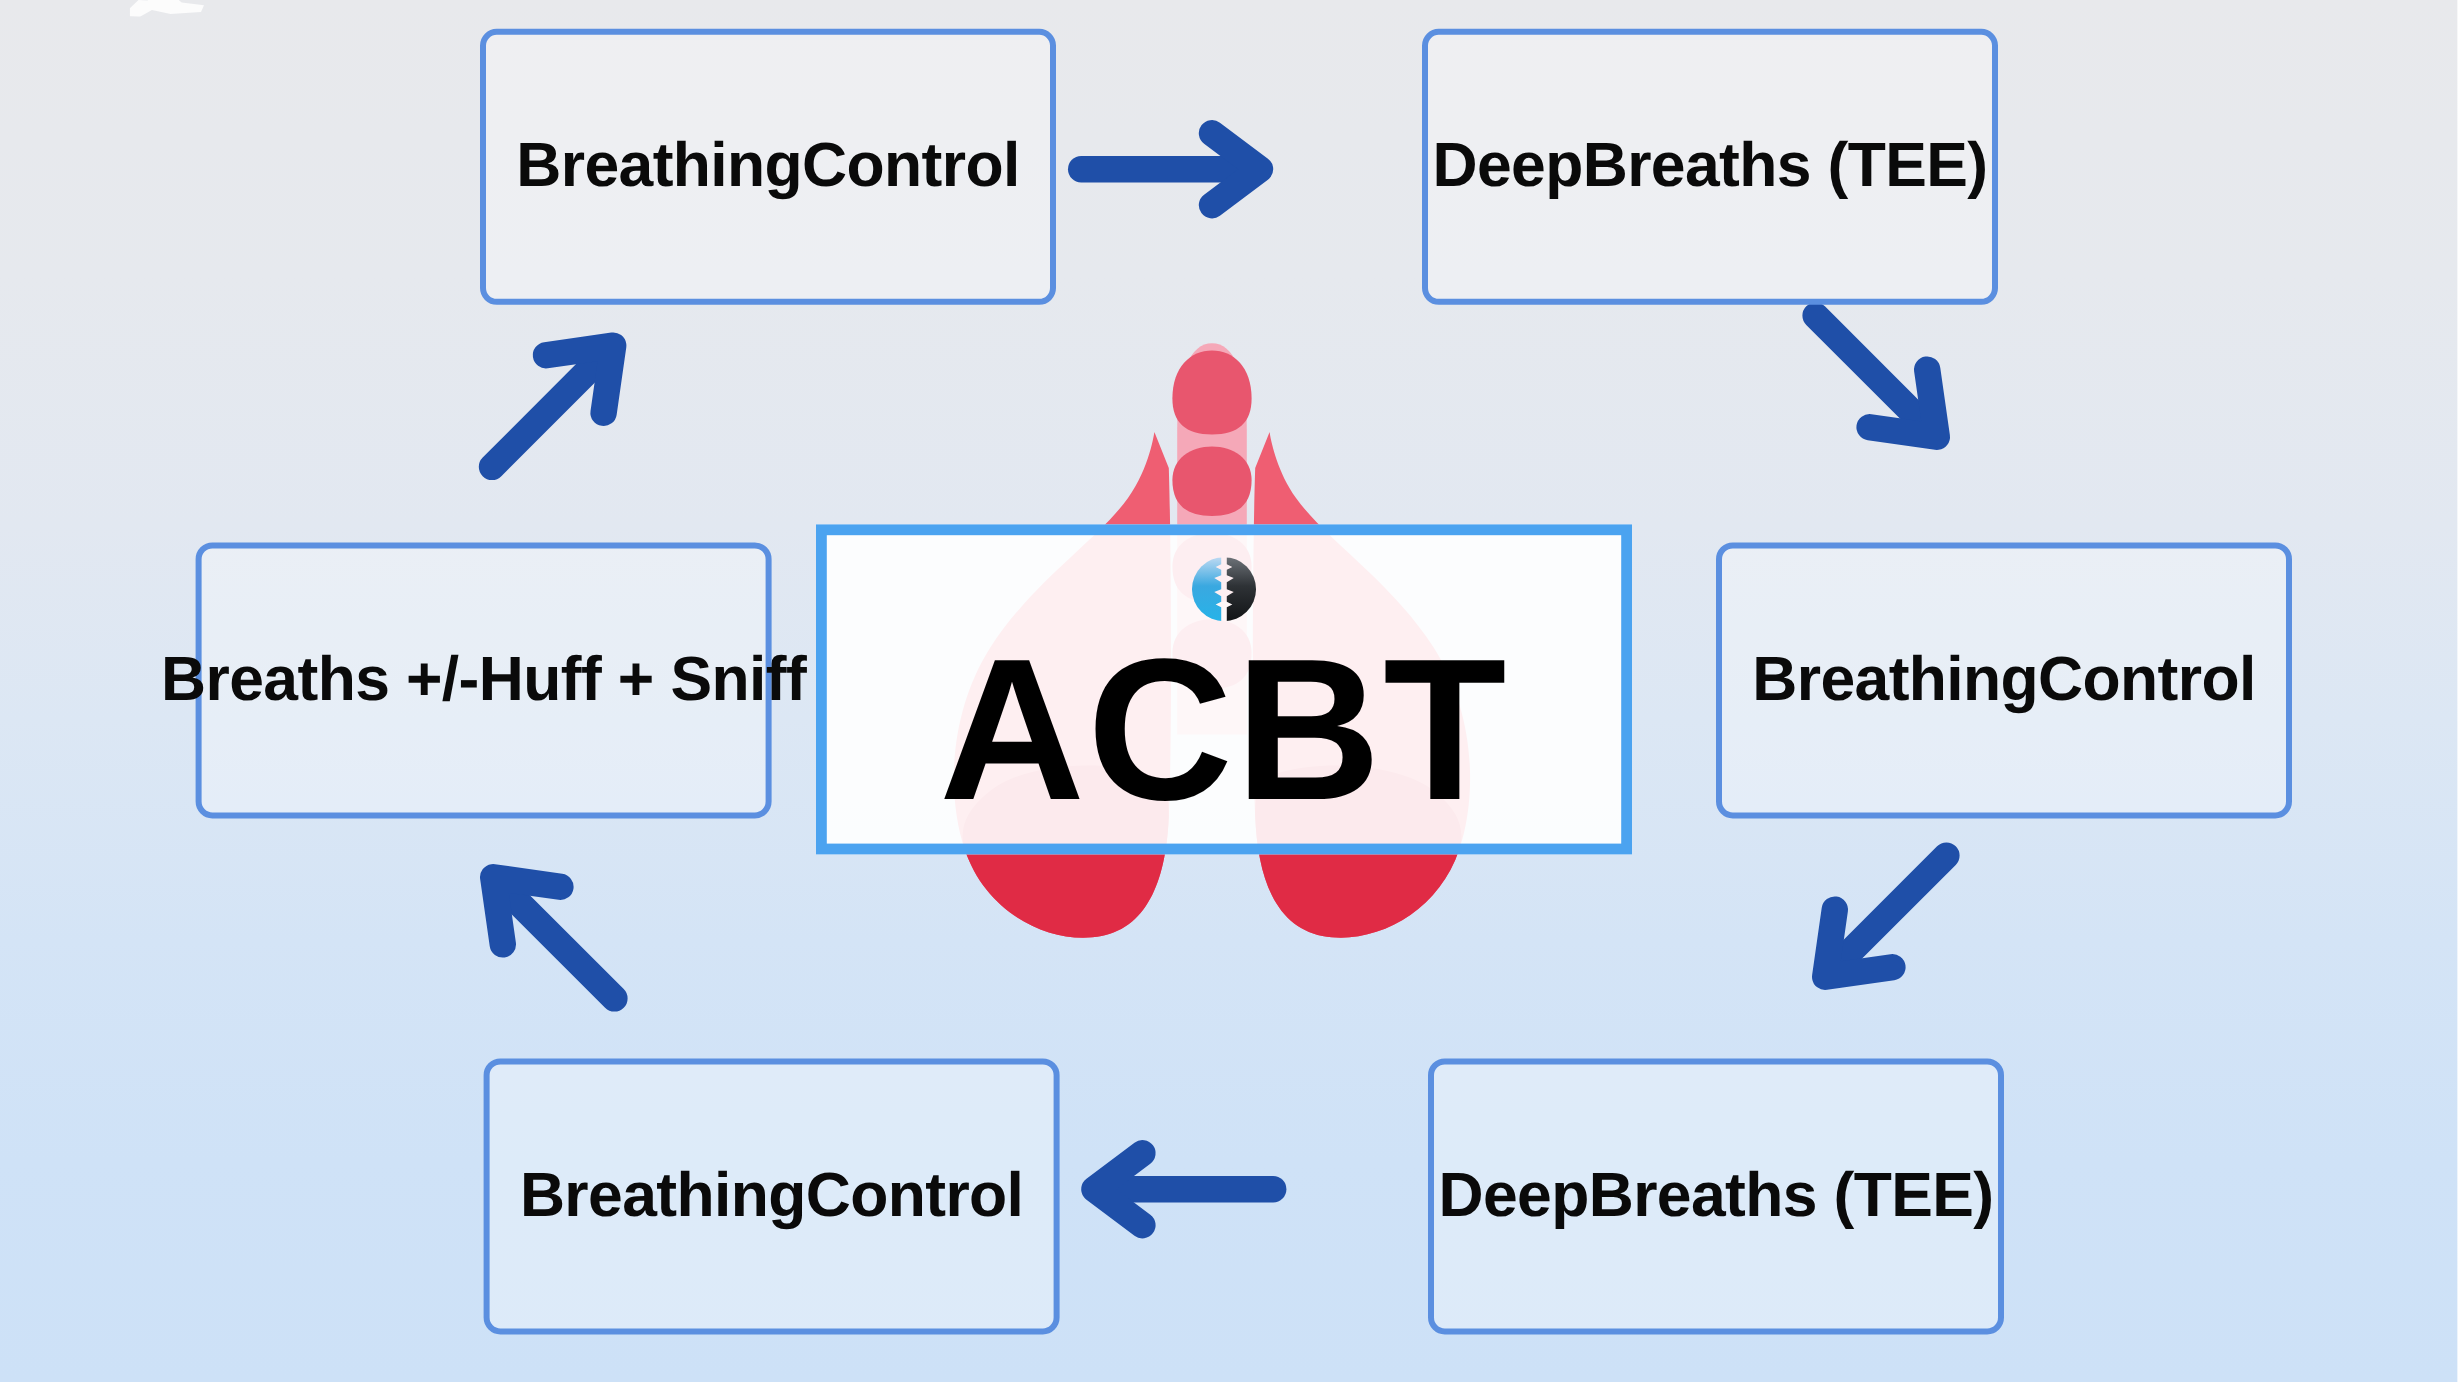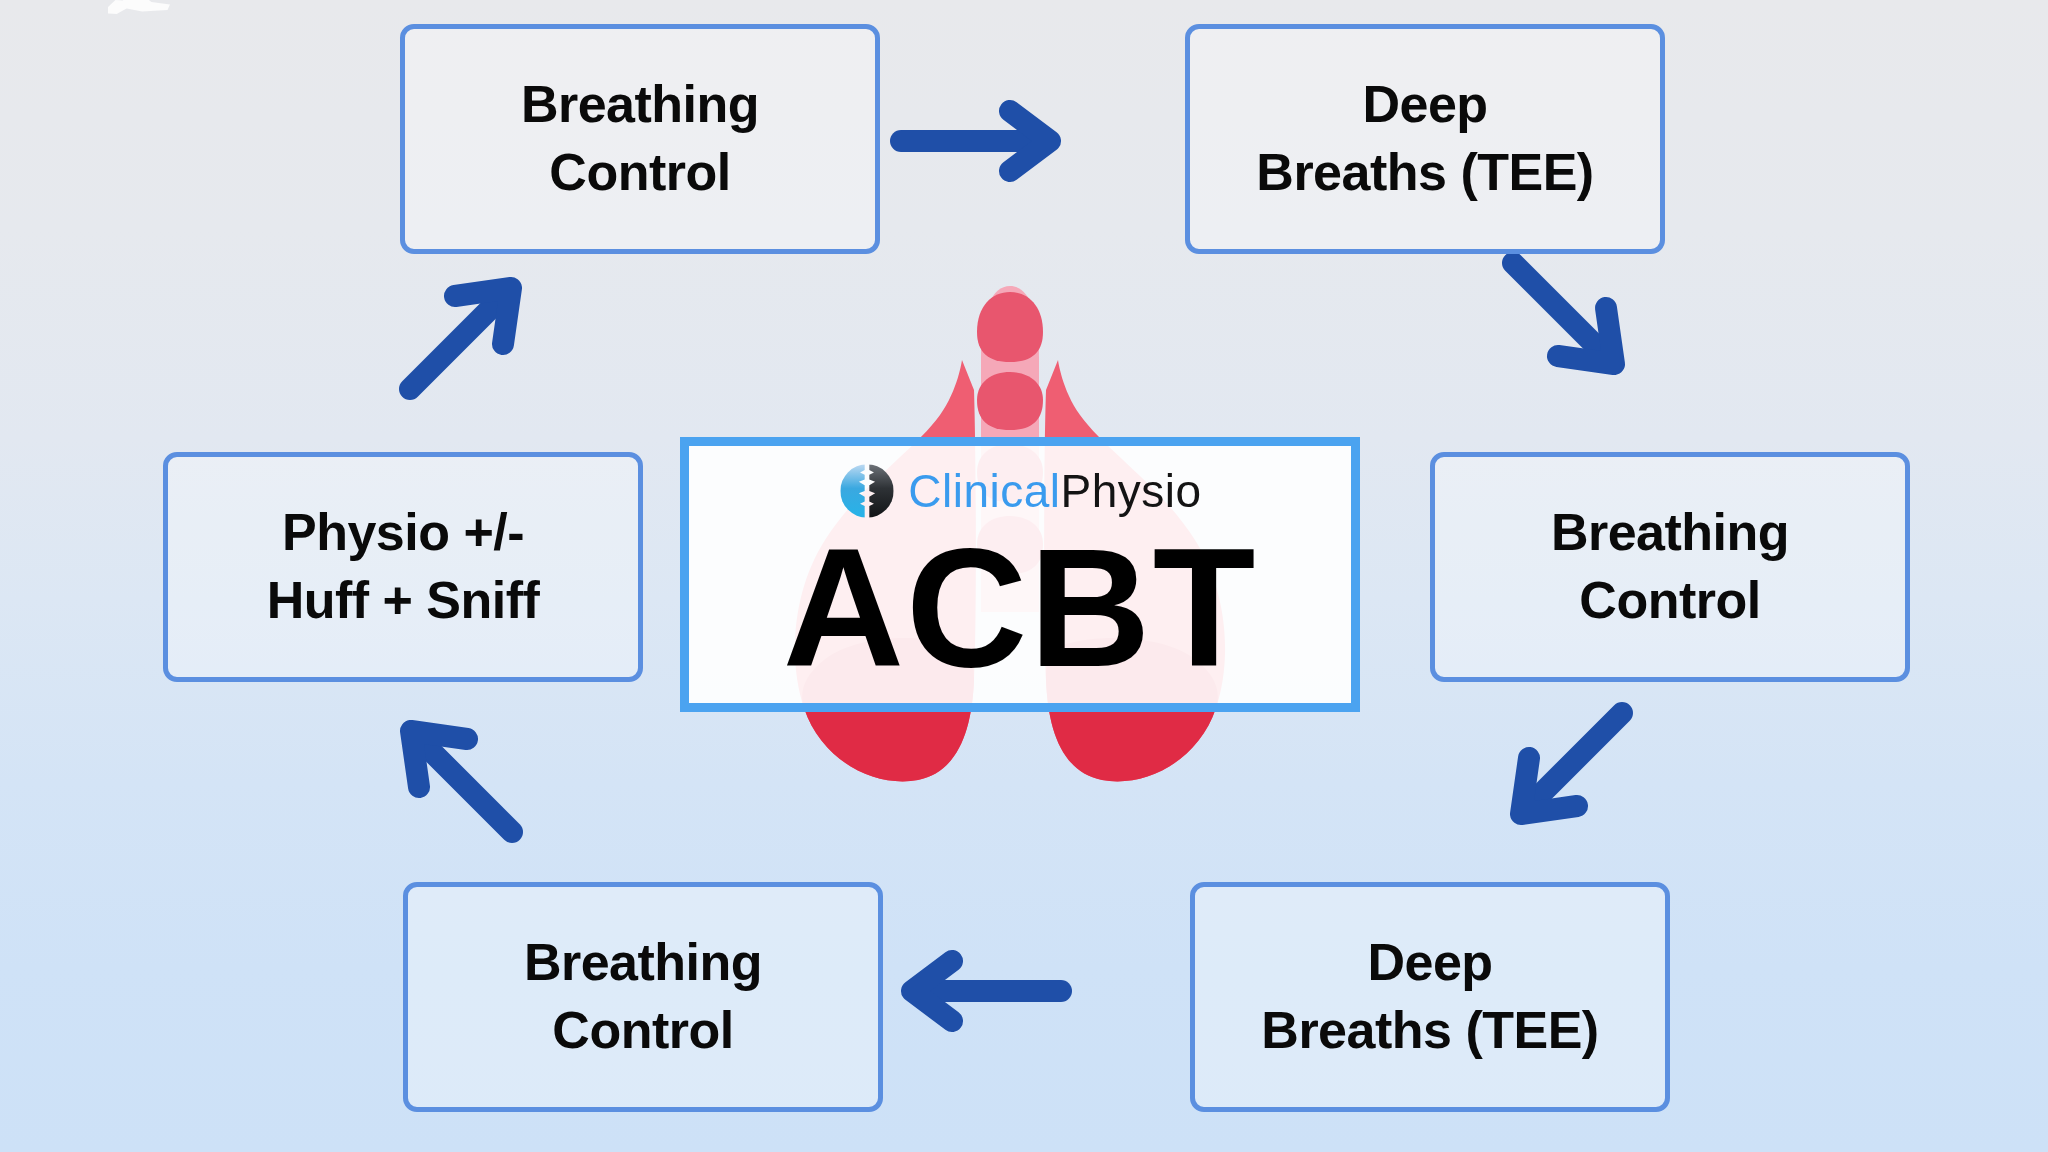--- a/index.html
+++ b/index.html
@@ -46,21 +46,21 @@
   .lungs svg { display: block; width: 100%; height: 100%; }
 
   
   .node {
     position: absolute;
     box-sizing: border-box;
     border: 5px solid #5b8fe0;
     border-radius: 14px;
     background: rgba(255,255,255,0.30);
     display: flex;
-    flex-direction: column;
+    flex-direction: row;
     align-items: center;
     justify-content: center;
     text-align: center;
     color: #0a0a0a;
     font-weight: 700;
     font-size: 52px;
     line-height: 1.30;
     letter-spacing: -0.5px;
   }
   .node .ln { display: block; white-space: nowrap; }
@@ -236,21 +236,21 @@
     <span class="ln">Deep</span>
     <span class="ln">Breaths (TEE)</span>
   </div>
 
   <div class="node" id="node-bottom-left">
     <span class="ln">Breathing</span>
     <span class="ln">Control</span>
   </div>
 
   <div class="node" id="node-left">
-    <span class="ln">Physio +/-</span>
+    <span class="ln">Breaths +/-</span>
     <span class="ln">Huff + Sniff</span>
   </div>
 
   <div id="acbt-card">
     <div class="brand-row">
       <span class="brand-mark">
         <svg viewBox="0 0 100 100" xmlns="http://www.w3.org/2000/svg">
           <defs>
             <linearGradient id="gradL" x1="0" y1="0" x2="0" y2="1">
               <stop offset="0%" stop-color="#bcd9f2"></stop>
@@ -273,18 +273,17 @@
                      L36 54 L46 60 L46 68
                      L38 72 L46 76 L46 96 H4 Z" fill="url(#gradL)"></path>
 
             <path d="M96 4 H54 L54 14 L62 18 L54 22 L54 30
                      L64 34 L54 40 L54 50
                      L64 54 L54 60 L54 68
                      L62 72 L54 76 L54 96 H96 Z" fill="url(#gradR)"></path>
           </g>
         </svg>
       </span>
-      <span class="brand-text"><span class="brand-clinical">Clinical</span><span class="brand-physio">Physio</span></span>
     </div>
     <div id="acbt-title">ACBT</div>
   </div>
 
 </div>
 
 </body></html>

